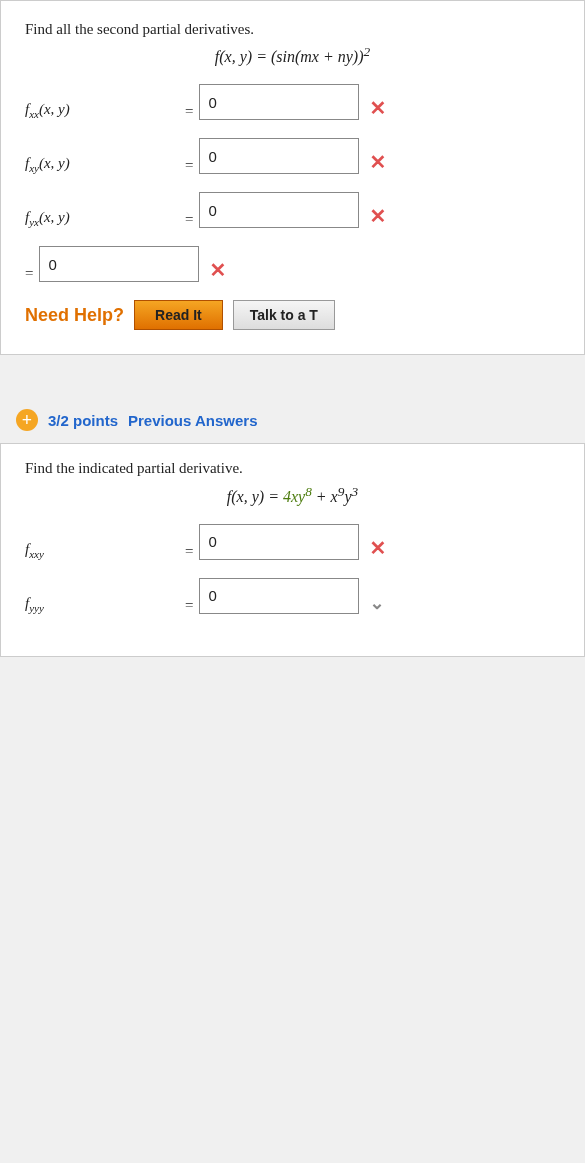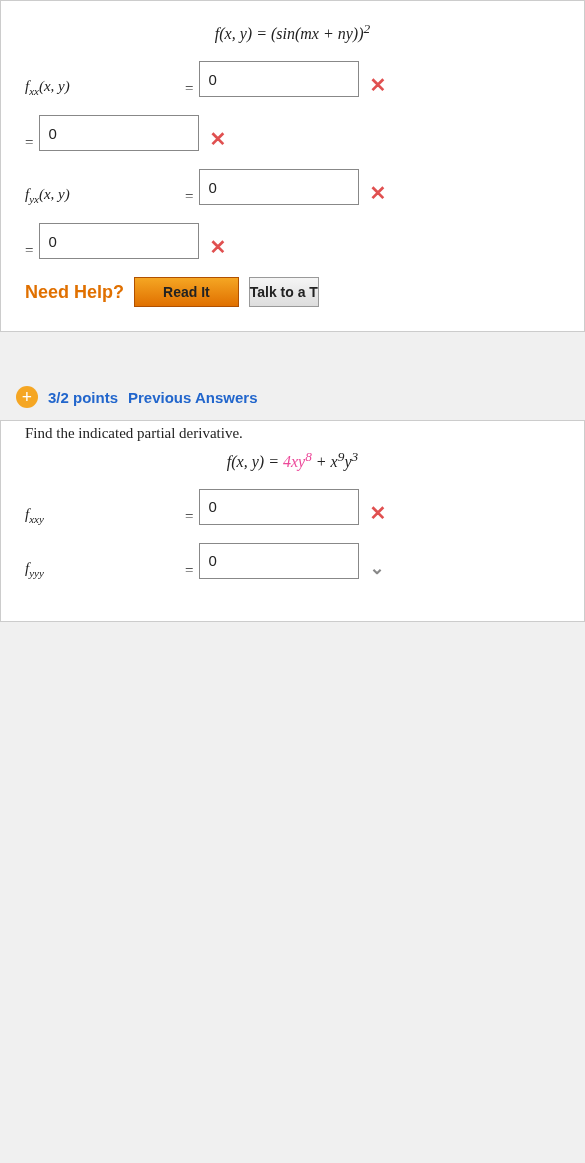--- a/index.html
+++ b/index.html
@@ -91,32 +91,32 @@
       color: #e07000;
       font-family: Arial, sans-serif;
     }
 
     .btn-read-it {
       background: linear-gradient(to bottom, #f5a623, #e07000);
       border: 1px solid #b05000;
       color: #222;
       font-size: 14px;
       font-weight: bold;
-      padding: 6px 28px;
+      padding: 6px 20px;
       cursor: pointer;
       font-family: Arial, sans-serif;
     }
 
     .btn-talk {
       background: linear-gradient(to bottom, #f5f5f5, #ddd);
       border: 1px solid #999;
       color: #222;
       font-size: 14px;
       font-weight: bold;
-      padding: 6px 0;
+      padding: 6px 16px;
       cursor: pointer;
       font-family: Arial, sans-serif;
     }
 
     .spacer {
       height: 30px;
       background: #f0f0f0;
     }
 
     .section2-header {
@@ -152,45 +152,49 @@
 
     .prev-answers-text {
       font-size: 15px;
       font-weight: bold;
       color: #2266cc;
       font-family: Arial, sans-serif;
     }
 
     .section2-body {
       background: #fff;
-      padding: 4px 24px 24px 24px;
+      padding: 16px 24px 24px 24px;
       border: 1px solid #ccc;
       border-top: none;
     }
   </style>
 </head>
 <body>
 
 <div class="section-card">
+  <p class="problem-title">Find all the second partial derivatives.</p>
   <div class="formula-center">
     <span>
       <em>f</em>(<em>x</em>, <em>y</em>) = (sin(<em>mx</em> + <em>ny</em>))<sup>2</sup>
     </span>
   </div>
 
   <div class="field-row">
     <span class="field-label">
       <em>f</em><sub>xx</sub>(<em>x</em>, <em>y</em>)
     </span>
     <span class="equals"> = </span>
     <input class="answer-input" type="text" value="0" style="">
     <span class="status-icon">✕</span>
   </div>
 
   <div class="field-row">
+    <span class="field-label">
+      <em>f</em><sub>xy</sub>(<em>x</em>, <em>y</em>)
+    </span>
     <span class="equals"> = </span>
     <input class="answer-input" type="text" value="0" style="">
     <span class="status-icon">✕</span>
   </div>
 
   <div class="field-row">
     <span class="field-label">
       <em>f</em><sub>yx</sub>(<em>x</em>, <em>y</em>)
     </span>
     <span class="equals"> = </span>
@@ -217,21 +221,21 @@
   <div class="plus-circle">+</div>
   <span class="points-text">3/2 points</span>
   <span class="prev-answers-text">Previous Answers</span>
 </div>
 
 <div class="section2-body">
   <p class="problem-title">Find the indicated partial derivative.</p>
 
   <div class="formula-center">
     <span>
-      <em>f</em>(<em>x</em>, <em>y</em>) = <span style="color:#ec4899;"><em>4xy</em><sup>8</sup></span> + <em>x</em><sup>9</sup><em>y</em><sup>3</sup>
+      <em>f</em>(<em>x</em>, <em>y</em>) = <span style="color:#4d7c0f;"><em>4xy</em><sup>8</sup></span> + <em>x</em><sup>9</sup><em>y</em><sup>3</sup>
     </span>
   </div>
 
   <div class="field-row">
     <span class="field-label">
       <em>f</em><sub>xxy</sub>
     </span>
     <span class="equals"> = </span>
     <input class="answer-input" type="text" value="0" style="">
     <span class="status-icon">✕</span>

